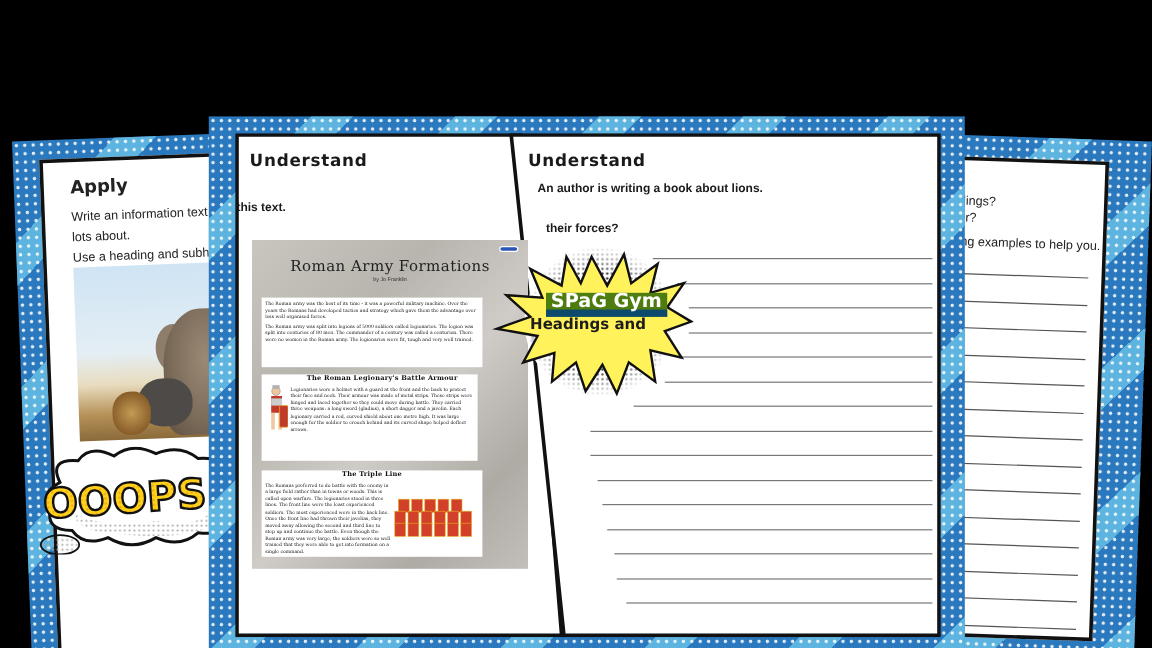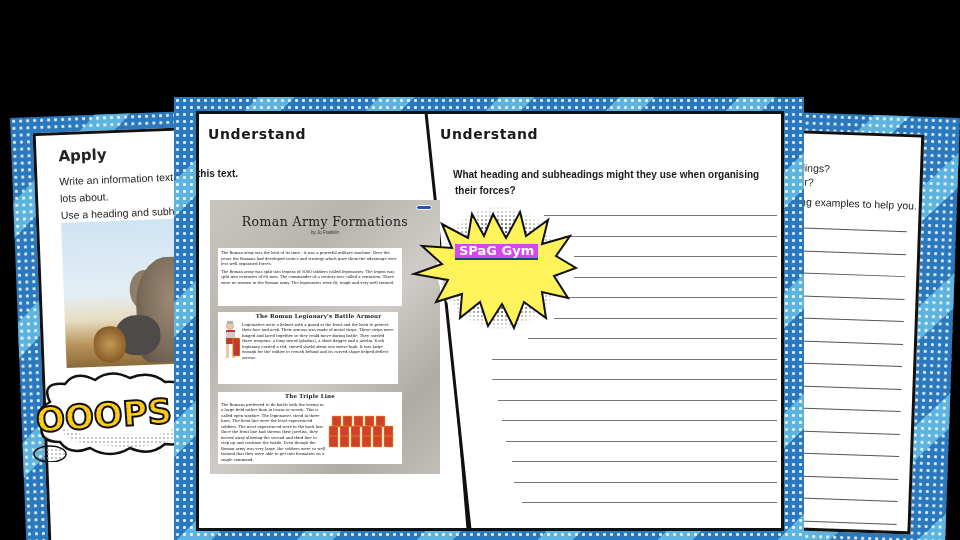--- a/index.html
+++ b/index.html
@@ -77,21 +77,21 @@
   .roman-box p { margin-bottom: 2px; }
 
   .soldier { position: absolute; left: 4px; top: 8px; width: 18px; height: 44px; }
   .formation { position: absolute; width: 70px; height: 38px; }
 
   
   .wline { position: absolute; height: 1px; background: #777; }
 
   
   .burst { position: absolute; left: 408px; top: 206px; width: 170px; height: 130px; }
-  .spag-label { position: absolute; left: 455px; top: 244px; background: #d946ef; color: #fff; font-family: "DejaVu Sans", sans-serif; font-weight: bold; font-size: 13px; padding: 0 4px; line-height: 14px; border-bottom: 2px solid #0c4a6e; }
+  .spag-label { position: absolute; left: 455px; top: 244px; background: #4d7c0f; color: #fff; font-family: "DejaVu Sans", sans-serif; font-weight: bold; font-size: 16px; padding: 0 4px; line-height: 14px; border-bottom: 6px solid #0c4a6e; }
   .burst-title { position: absolute; left: 420px; top: 262px; width: 140px; text-align: center; font-family: "DejaVu Sans", sans-serif; font-weight: bold; font-size: 12.5px; color: #1d1d1d; line-height: 15px; }
 </style>
 </head>
 <body>
 
 <div class="slide-apply dots">
   <div class="panel">
     <div class="apply-title">Apply</div>
     <div class="apply-text">Write an information text a
 lots about.
@@ -203,21 +203,21 @@
             <rect x="23" y="22" width="9" height="11"></rect>
             <rect x="34" y="22" width="9" height="11"></rect>
             <rect x="45" y="22" width="9" height="11"></rect>
             <rect x="56" y="22" width="9" height="11"></rect>
         </g>
       </svg>
     </div>
   </div>
 
   <div class="h-title" style="left:266px; top:29px;">Understand</div>
-  <div class="body-text" style="left:279px; top:70px;">What heading and subheadings might they use when organising</div>
+  <div class="body-text" style="left:274px; top:53px;">An author is writing a book about lions.</div>
   <div class="body-text" style="left:281px; top:86px;">their forces?</div>
 
   <div id="challenge-lines">
       <div class="wline" style="top: 118px; left: 370px; width: 233px;"></div>
       <div class="wline" style="top: 138.5px; left: 390px; width: 213px;"></div>
       <div class="wline" style="top: 159px; left: 400px; width: 203px;"></div>
       <div class="wline" style="top: 179.5px; left: 400px; width: 203px;"></div>
       <div class="wline" style="top: 200px; left: 394px; width: 209px;"></div>
       <div class="wline" style="top: 220.5px; left: 380px; width: 223px;"></div>
       <div class="wline" style="top: 241px; left: 354px; width: 249px;"></div>
@@ -241,13 +241,14 @@
       <stop offset="60%" stop-color="#fff" stop-opacity="0"></stop>
       <stop offset="100%" stop-color="#fff" stop-opacity="1"></stop>
     </radialGradient>
   </defs>
   <circle cx="92" cy="62" r="62" fill="url(#bdots)"></circle>
   <circle cx="92" cy="62" r="63" fill="url(#fade)"></circle>
   <polygon fill="#fff25a" stroke="#111" stroke-width="2" points="85,8 98,32 112,6 118,30 140,14 134,38 162,30 148,50 168,62 146,70 160,92 134,86 138,112 116,96 106,122 94,98 80,120 72,96 52,112 54,88 28,96 40,74 6,68 34,58 14,40 44,42 34,18 60,32 64,8 76,30"></polygon>
 </svg>
 <div class="spag-label">SPaG Gym</div>
 <div class="burst-title">
+  <div>Headings and</div>
 </div>
 
 </body></html>

